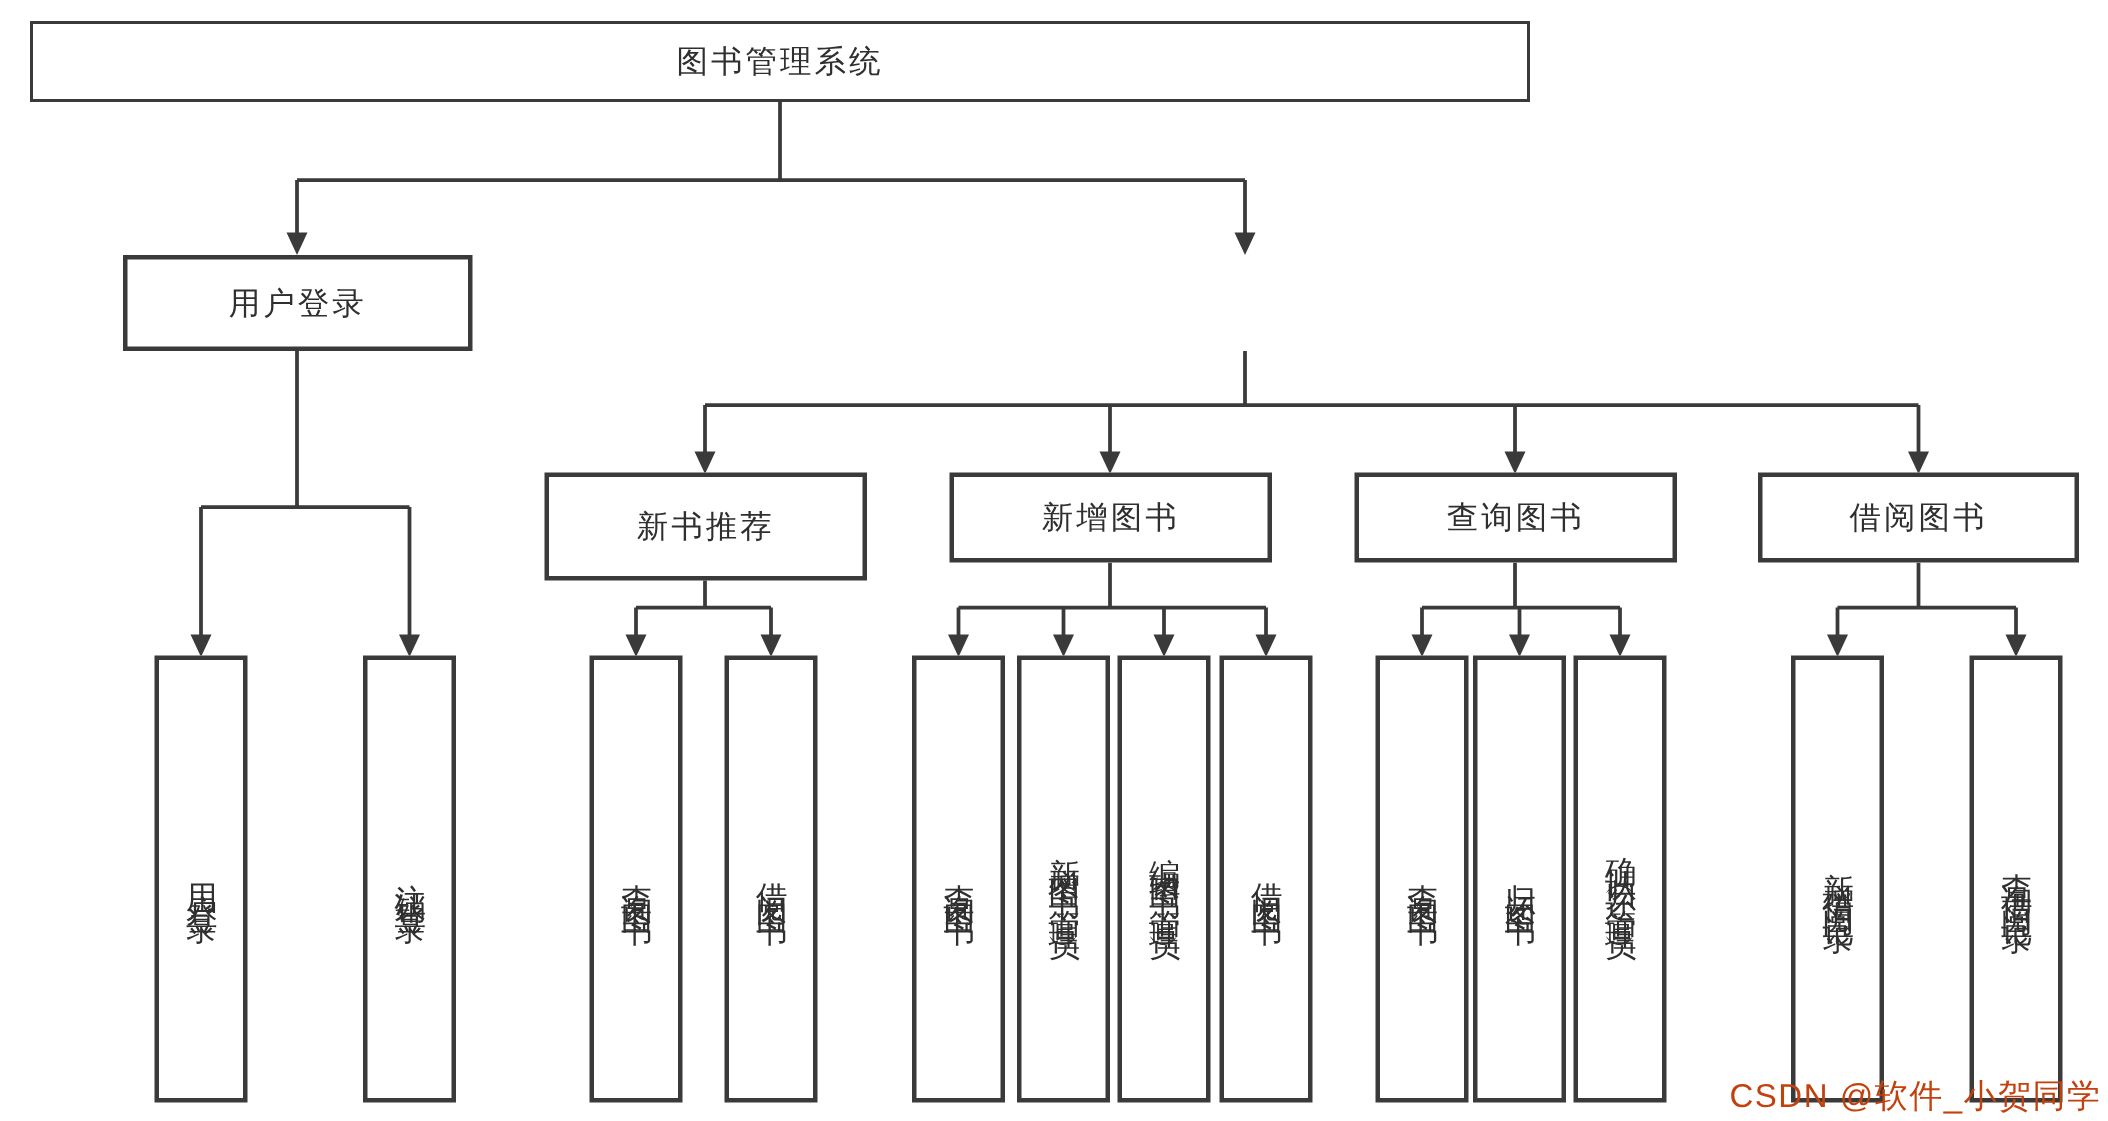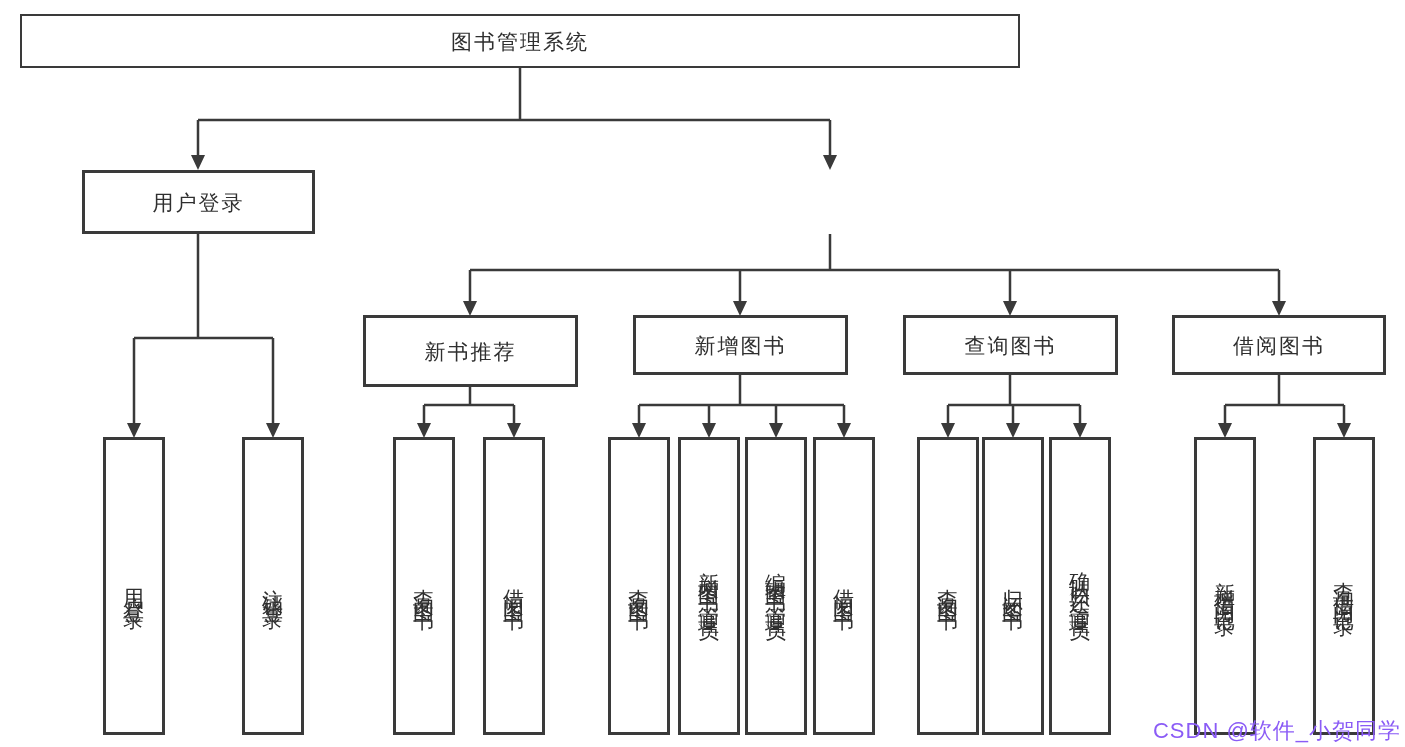--- a/index.html
+++ b/index.html
@@ -22,21 +22,21 @@
     font-size: 21px; letter-spacing: 2px; color: #2f2f2f;
     white-space: nowrap; line-height: 1;
   }
   .box.v span {
     writing-mode: vertical-lr; text-orientation: upright;
     font-size: 21px; letter-spacing: 7px; color: #2f2f2f;
     line-height: 1;
   }
   .watermark {
     position: absolute; top: 716px; right: 4px; z-index: 10;
-    font-size: 22px; color: #8b5cf6; letter-spacing: 1px;
+    font-size: 22px; color: #c2410c; letter-spacing: 1px;
     white-space: nowrap;
   }
 </style>
 </head>
 <body>
 
 <div class="canvas">
 
   <svg class="connectors" width="1405" height="747" viewBox="0 0 1405 747">
     <path fill="none" stroke="#3a3a3a" stroke-width="2.5" d="

